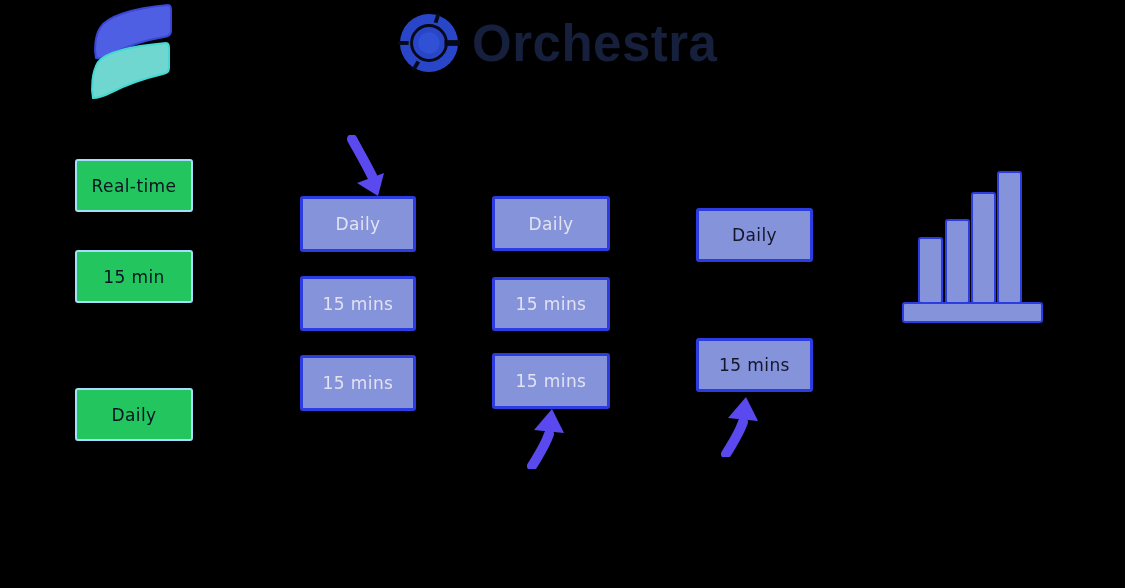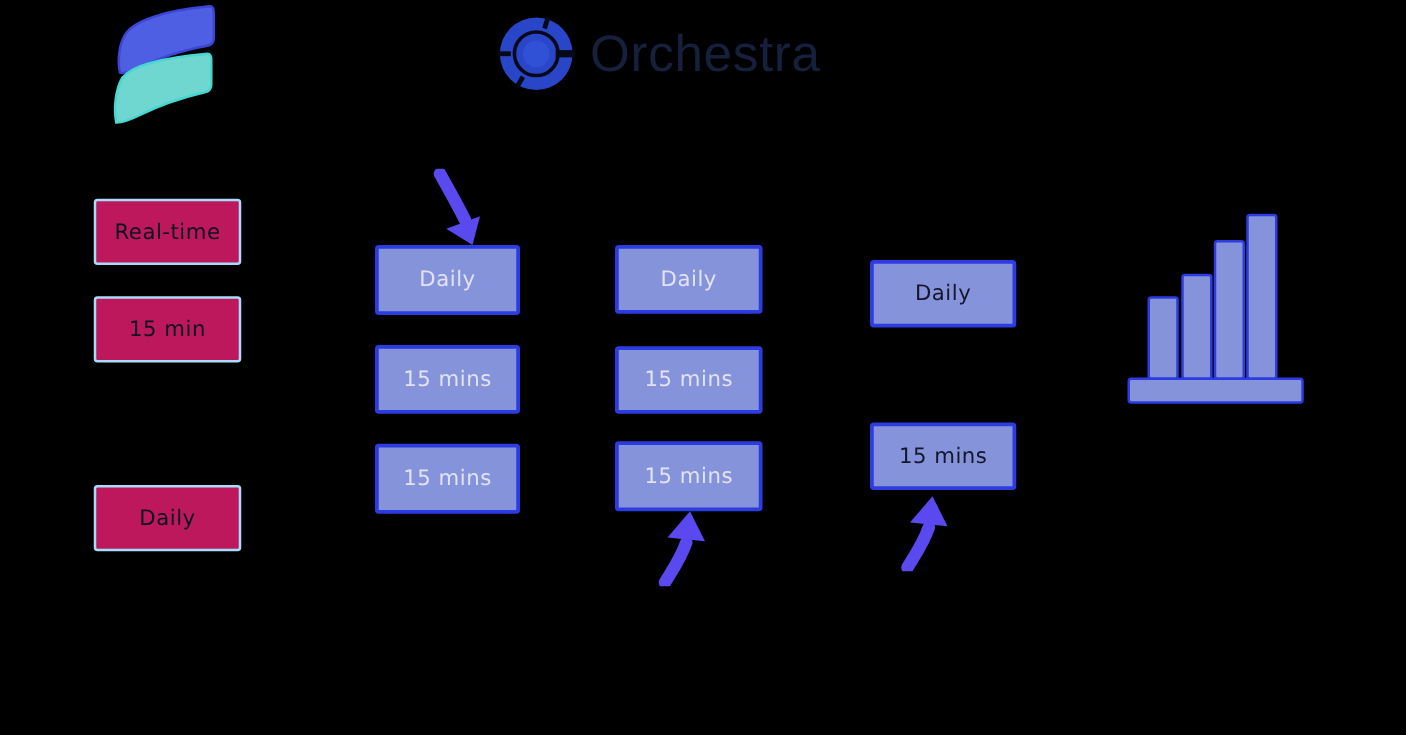--- a/index.html
+++ b/index.html
@@ -4,38 +4,38 @@
 <style>
   html,body{margin:0;padding:0;background:#000;}
   #stage{
     position:relative;width:1125px;height:588px;background:#000000;
     overflow:hidden;font-family:"DejaVu Sans",sans-serif;
   }
   
   .brand-logo{position:absolute;left:82px;top:0px;}
   .orchestra{position:absolute;left:398px;top:12px;display:flex;align-items:center;}
   .orchestra .wordmark{
-    margin-left:12px;font-family:"Liberation Sans",sans-serif;font-weight:400;
-    font-size:41px;letter-spacing:0.5px;color:#161f3c;
+    margin-left:12px;font-family:"Liberation Sans",sans-serif;font-weight:700;
+    font-size:51px;letter-spacing:0.5px;color:#161f3c;
   }
   
   .box{
     position:absolute;display:flex;align-items:center;justify-content:center;
     font-size:17px;letter-spacing:0.4px;border-radius:3px;box-sizing:border-box;
   }
   .box-source{
-    background:#be185d;border:2px solid #a6dcfc;color:#0c1222;
+    background:#22c55e;border:2px solid #a6dcfc;color:#0c1222;
     width:118px;height:53px;left:75px;
   }
   .box-sched{
     background:#8593da;border:3px solid #2c3ce0;color:#e2e2f0;
   }
   .box-sched.dark-label{color:#14162c;}
   
-  #src-0{top:159px;} #src-1{top:237px;} #src-2{top:319px;} #src-3{top:388px;}
+  #src-0{top:159px;} #src-1{top:250px;} #src-2{top:319px;} #src-3{top:388px;}
   #c1-0{left:300px;top:196px;width:116px;height:56px;}
   #c1-1{left:300px;top:276px;width:116px;height:55px;}
   #c1-2{left:300px;top:355px;width:116px;height:56px;}
   #c2-0{left:492px;top:196px;width:118px;height:55px;}
   #c2-1{left:492px;top:277px;width:118px;height:54px;}
   #c2-2{left:492px;top:353px;width:118px;height:56px;}
   #c3-0{left:696px;top:208px;width:117px;height:54px;}
   #c3-1{left:696px;top:338px;width:117px;height:54px;}
   
   .arrow{position:absolute;}

